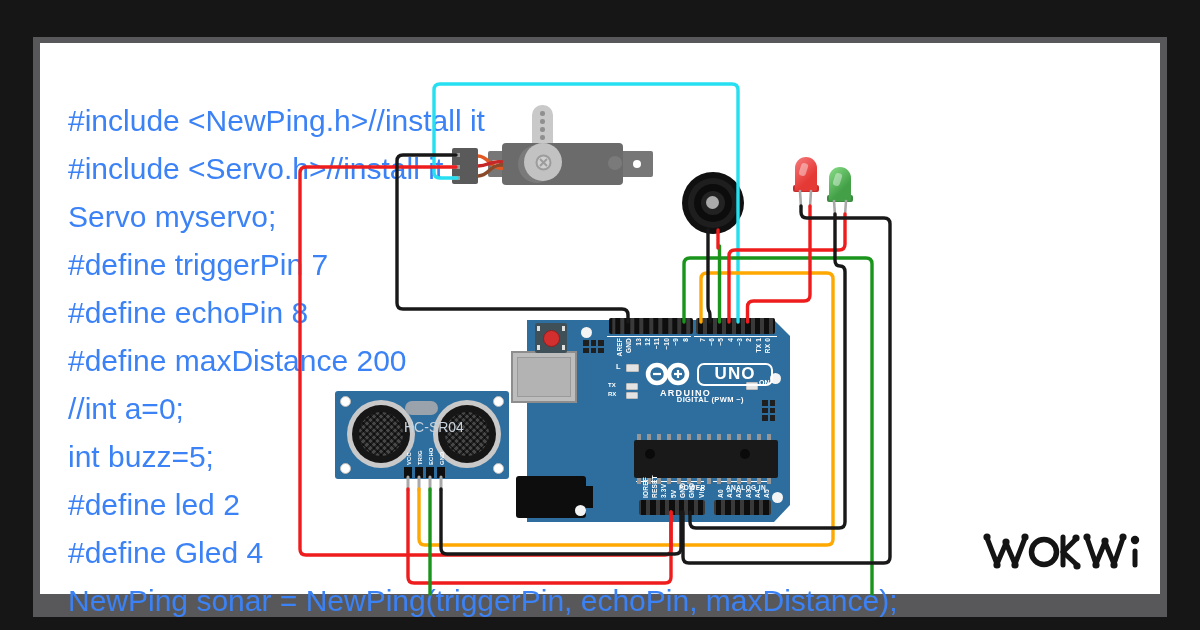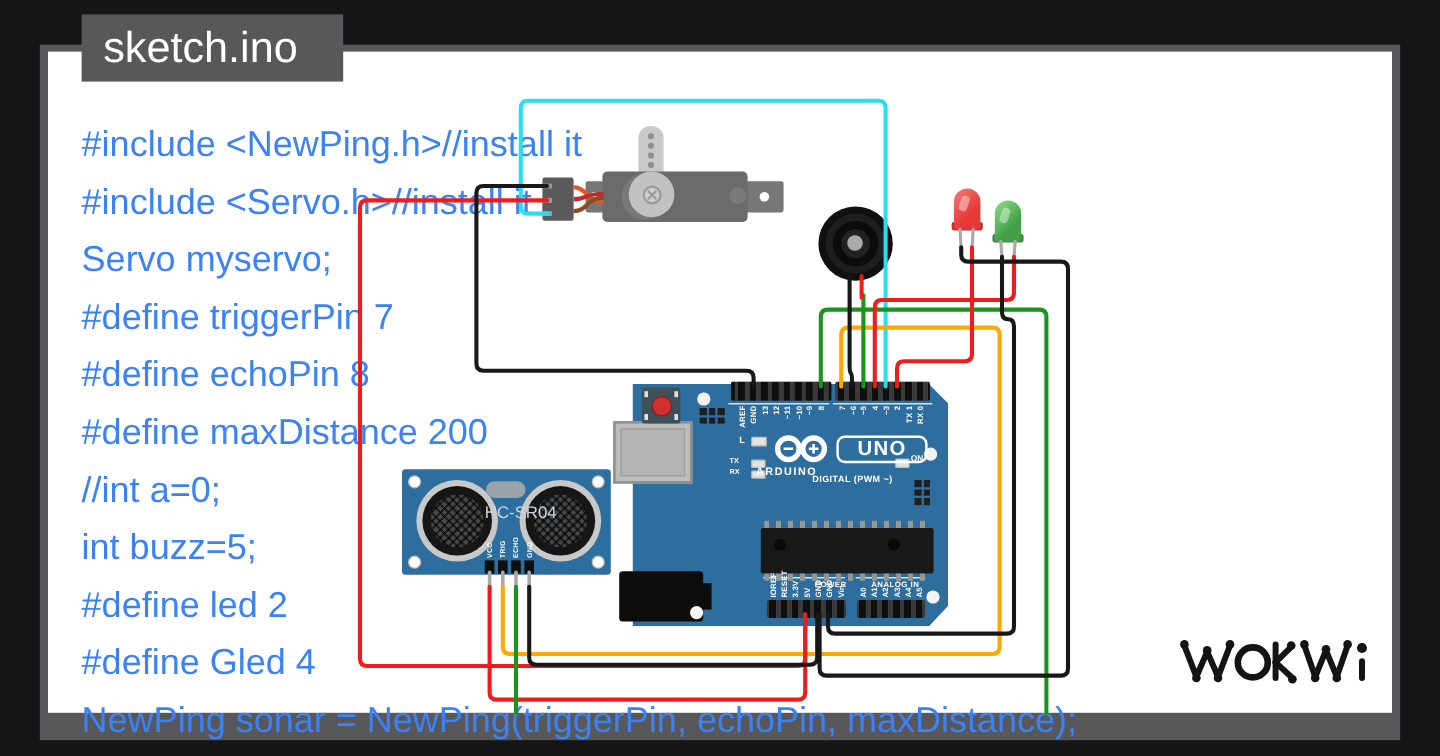--- a/index.html
+++ b/index.html
@@ -146,21 +146,21 @@
     <div class="ledrect" style="left:746px;top:382px;width:10px;height:6px;"></div>
     <div class="silk" style="left:759px;top:379px;font-size:7px;">ON</div>
 
     <svg class="abs" style="left:645px;top:361px;z-index:3;" width="52" height="27" viewBox="0 0 52 27">
       <circle cx="12" cy="13" r="9" fill="none" stroke="#fff" stroke-width="4.5"></circle>
       <circle cx="33" cy="13" r="9" fill="none" stroke="#fff" stroke-width="4.5"></circle>
       <line x1="8" y1="13" x2="16" y2="13" stroke="#fff" stroke-width="2.2"></line>
       <line x1="29" y1="13" x2="37" y2="13" stroke="#fff" stroke-width="2.2"></line>
       <line x1="33" y1="9" x2="33" y2="17" stroke="#fff" stroke-width="2.2"></line>
     </svg>
-    <div class="silk" style="left:630px;top:388px;font-size:9px;letter-spacing:1.3px;">ARDUINO</div>
+    <div class="silk" style="left:660px;top:388px;font-size:9px;letter-spacing:1.3px;">ARDUINO</div>
     <div class="abs" id="unobox">UNO</div>
 
     <div class="silk" style="left:640px;top:349px;width:104px;text-align:right;font-size:7.5px;letter-spacing:.4px;margin-top:46px;">DIGITAL (PWM ~)</div>
     <div class="silk" style="left:679px;top:484px;font-size:6.5px;letter-spacing:.4px;">POWER</div>
     <div class="silk" style="left:726px;top:484px;font-size:6.5px;letter-spacing:.4px;">ANALOG IN</div>
   </div>
 
   <div>
     <div class="abs" id="sonar-board"></div>
     <div class="sholes" style="left:340px;top:396px;"></div>
@@ -279,21 +279,20 @@
       <circle cx="121" cy="41" r="3.6"></circle>
         <circle cx="139" cy="41" r="3.6"></circle>
       <circle cx="160" cy="16" r="4.2"></circle>
     </g>
   </svg>
 
   <div class="abs framebar" id="bar-top"></div>
   <div class="abs framebar" id="bar-left"></div>
   <div class="abs framebar" id="bar-right"></div>
   <div class="abs framebar" id="bar-bottom"></div>
-  <div class="abs" id="title">sketch.ino</div>
 
 <span class="vlab vdown" style="left: 615.75px; top: 338px; font-size: 6.5px;">AREF</span>
     <span class="vlab vdown" style="left: 625.18px; top: 338px; font-size: 6.5px;">GND</span>
     <span class="vlab vdown" style="left: 634.61px; top: 338px; font-size: 6.5px;">13</span>
     <span class="vlab vdown" style="left: 644.04px; top: 338px; font-size: 6.5px;">12</span>
     <span class="vlab vdown" style="left: 653.47px; top: 338px; font-size: 6.5px;">~11</span>
     <span class="vlab vdown" style="left: 662.9px; top: 338px; font-size: 6.5px;">~10</span>
     <span class="vlab vdown" style="left: 672.33px; top: 338px; font-size: 6.5px;">~9</span>
     <span class="vlab vdown" style="left: 681.76px; top: 338px; font-size: 6.5px;">8</span>
     <span class="vlab vdown" style="left: 698.75px; top: 338px; font-size: 6.5px;">7</span>

